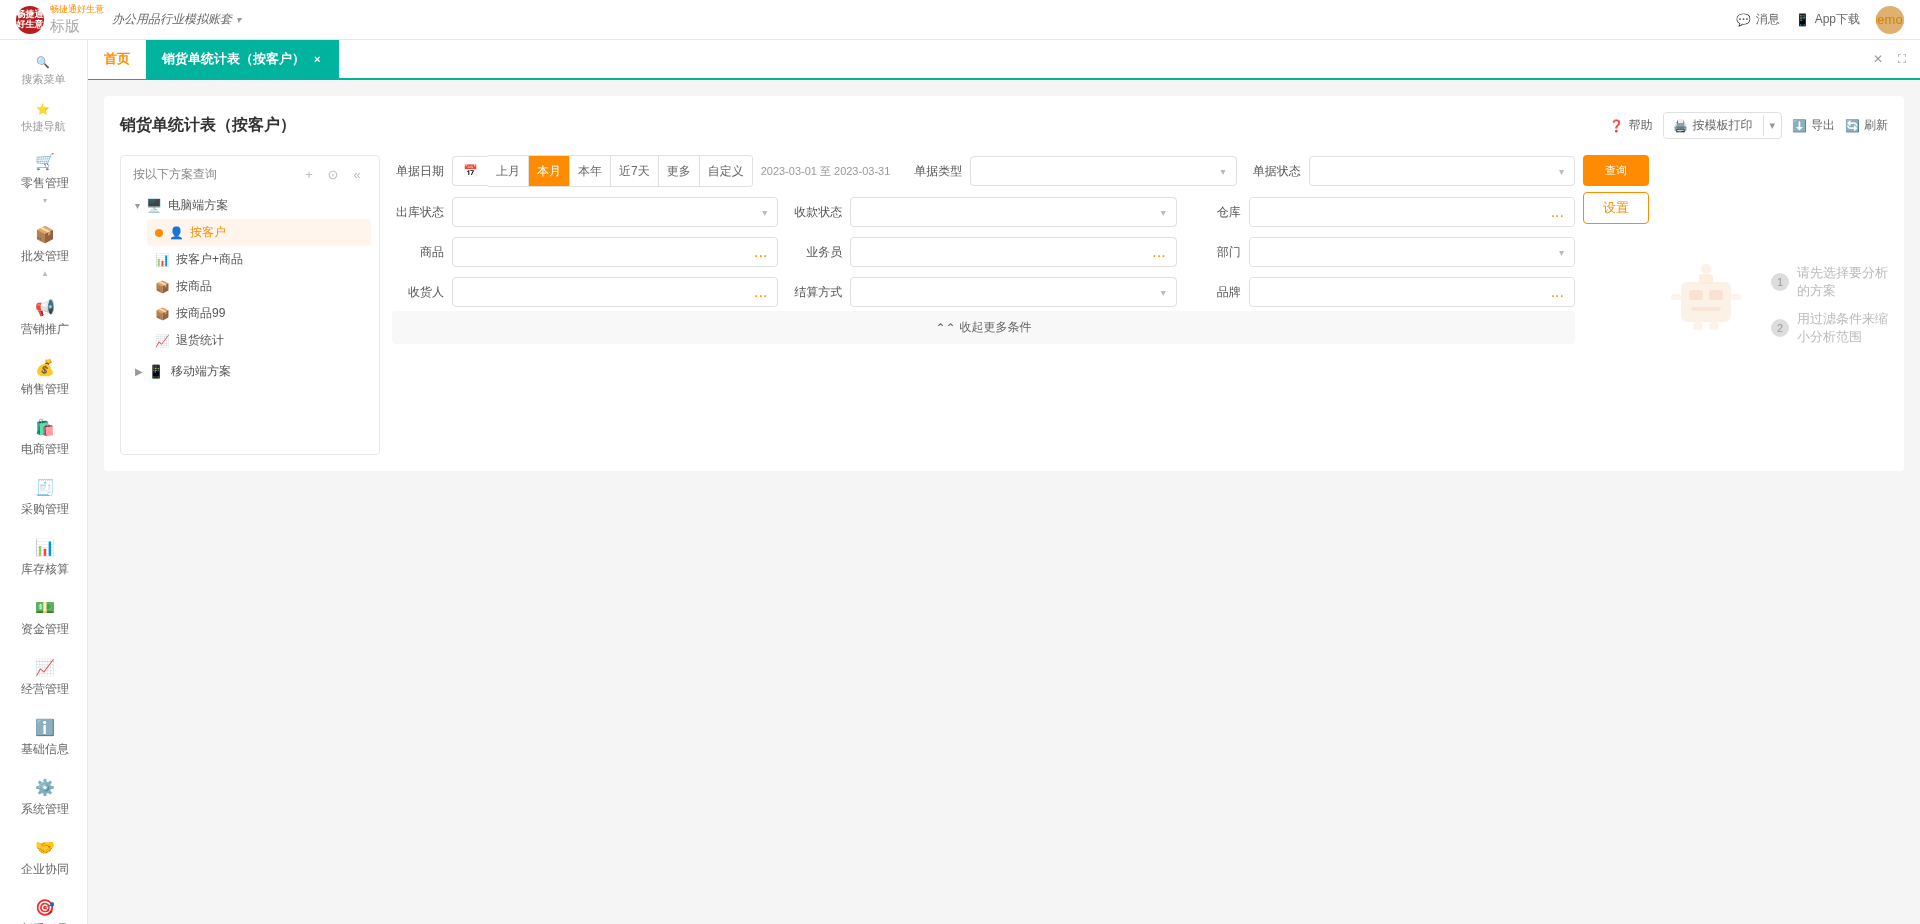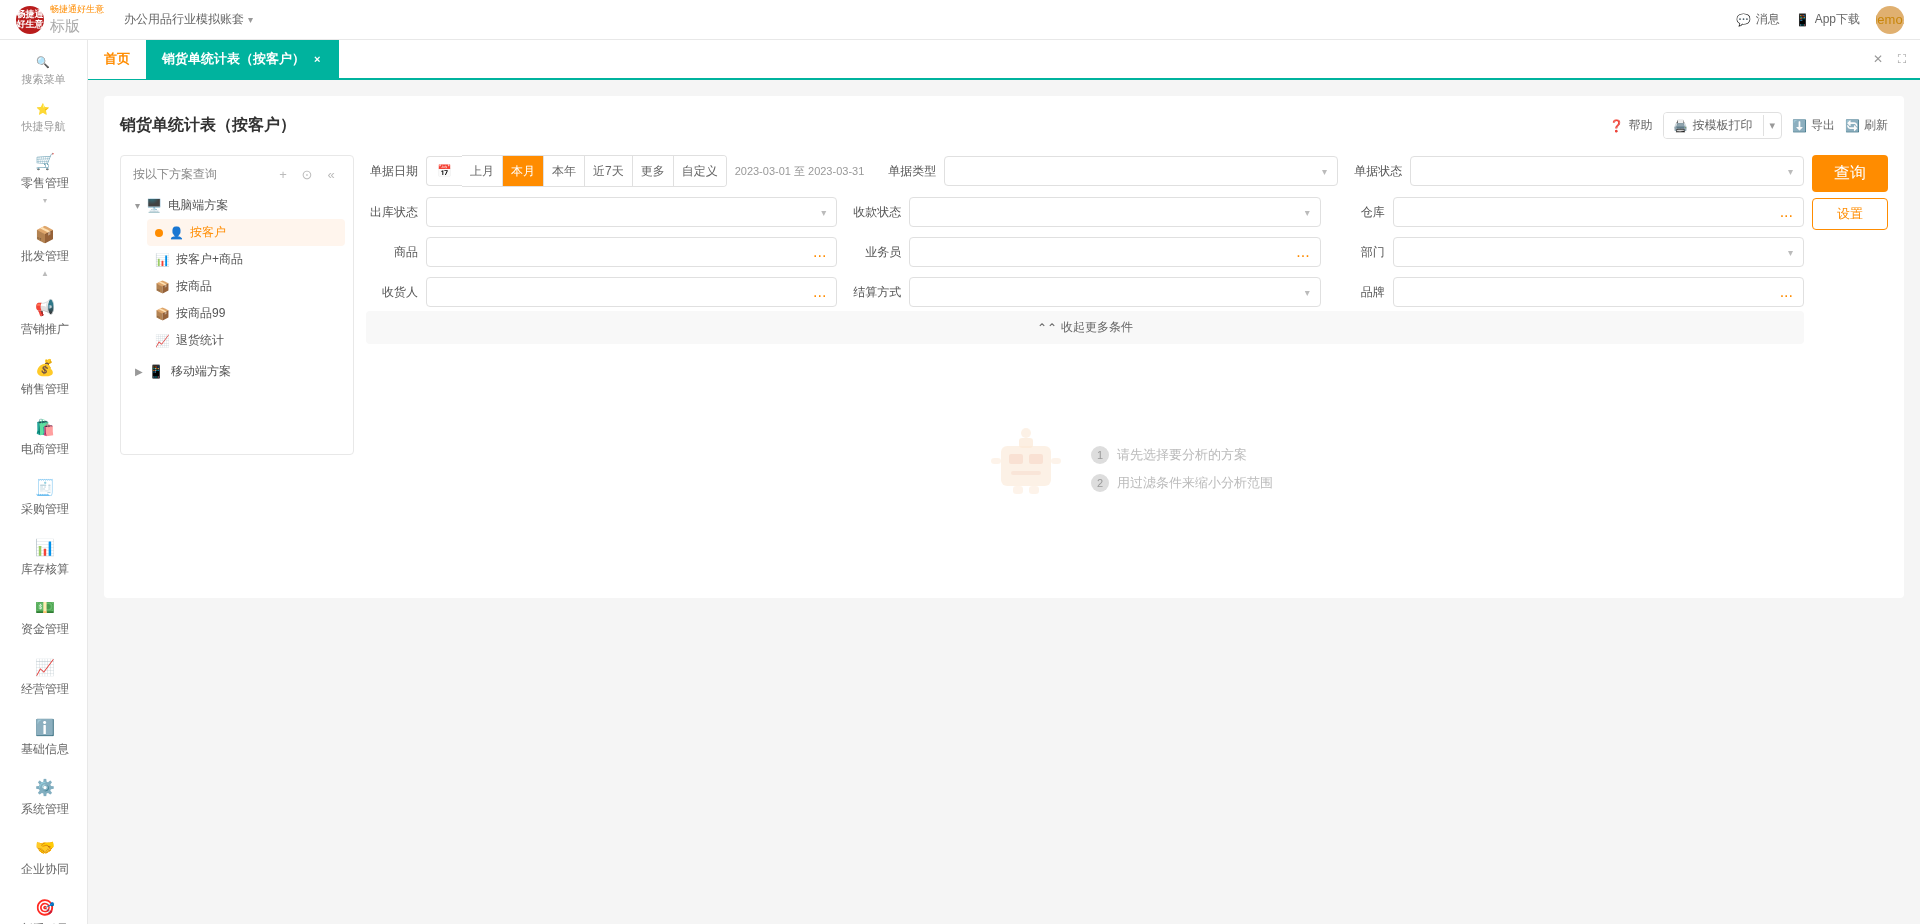--- a/index.html
+++ b/index.html
@@ -4,21 +4,21 @@
   <style>
     * { box-sizing: border-box; margin: 0; padding: 0; }
     body { font-family: 'Microsoft YaHei', Arial, sans-serif; font-size: 13px; background: #f5f5f5; color: #333; height: 924px; overflow: hidden; }
 
     
     .app-container { display: flex; flex-direction: column; height: 924px; }
     .top-bar { display: flex; align-items: center; background: #fff; height: 40px; padding: 0 16px; border-bottom: 1px solid #e8e8e8; justify-content: space-between; flex-shrink: 0; }
     .top-bar-left { display: flex; align-items: center; gap: 8px; }
     .logo-area { display: flex; align-items: center; gap: 6px; }
     .logo-circle { width: 28px; height: 28px; background: #b91c1c; border-radius: 50%; display: flex; align-items: center; justify-content: center; color: #fff; font-size: 10px; font-weight: bold; }
-    .top-bar-title { font-size: 12px; color: #666; margin-left: 12px; display: flex; align-items: center; gap: 4px; cursor: pointer; }
+    .top-bar-title { font-size: 12px; color: #666; margin-left: 0; display: flex; align-items: center; gap: 4px; cursor: pointer; font-style: italic; }
     .top-bar-title .arrow { color: #999; font-size: 10px; }
     .top-bar-right { display: flex; align-items: center; gap: 16px; }
     .top-bar-icon-btn { display: flex; align-items: center; gap: 4px; font-size: 12px; color: #666; cursor: pointer; }
     .avatar { width: 28px; height: 28px; border-radius: 50%; background: #e0b070; display: flex; align-items: center; justify-content: center; color: #fff; font-size: 11px; overflow: hidden; }
 
     
     .full-layout { display: flex; height: 100%; }
     .nav-sidebar { width: 88px; background: #fff; border-right: 1px solid #e8e8e8; display: flex; flex-direction: column; align-items: center; padding-top: 8px; overflow-y: auto; }
     .nav-item { display: flex; flex-direction: column; align-items: center; padding: 10px 8px; cursor: pointer; color: #666; font-size: 12px; gap: 4px; width: 100%; text-align: center; transition: all 0.2s; border-left: 3px solid transparent; }
     .nav-item .nav-icon { font-size: 16px; }
@@ -68,25 +68,25 @@
 
     .scheme-tree-parent { display: flex; align-items: center; gap: 6px; padding: 5px 6px; cursor: pointer; font-size: 12px; color: #555; border-radius: 4px; }
     .scheme-tree-parent .t-arrow { font-size: 10px; color: #999; }
     .scheme-tree-parent .t-icon { font-size: 13px; }
     .scheme-children { padding-left: 18px; }
     .scheme-child { display: flex; align-items: center; gap: 6px; padding: 5px 8px; cursor: pointer; font-size: 12px; color: #555; border-radius: 4px; }
     .scheme-child.active { background: #fff5ed; color: #ff8c00; }
     .scheme-child .c-icon { font-size: 12px; }
     .scheme-child-active-dot { width: 8px; height: 8px; border-radius: 50%; background: #ff8c00; flex-shrink: 0; }
 
-    .right-main { flex: 1; display: flex; flex-direction: column; gap: 12px; }
+    .right-main { flex: 1; display: flex; flex-direction: row; gap: 12px; }
     .query-area { display: flex; gap: 8px; align-items: flex-start; }
     .query-form { flex: 1; }
     .query-actions { display: flex; flex-direction: column; gap: 6px; }
-    .btn-query { background: #ff8c00; color: #fff; border: none; border-radius: 4px; padding: 8px 22px; font-size: 16px; cursor: pointer; }
+    .btn-query { background: #ff8c00; color: #fff; border: none; border-radius: 4px; padding: 8px 22px; font-size: 11px; cursor: pointer; }
     .btn-set { background: #fff; color: #ff8c00; border: 1px solid #ff8c00; border-radius: 4px; padding: 6px 18px; font-size: 13px; cursor: pointer; }
 
     .empty-box { display: flex; align-items: center; justify-content: center; padding: 60px 0; gap: 20px; }
     .empty-robot { font-size: 72px; opacity: 0.35; }
     .empty-hints { display: flex; flex-direction: column; gap: 10px; }
     .empty-hint { display: flex; align-items: center; gap: 8px; font-size: 13px; color: #bbb; }
     .hint-circle { width: 18px; height: 18px; border-radius: 50%; background: #ddd; color: #999; font-size: 11px; display: flex; align-items: center; justify-content: center; flex-shrink: 0; }
   </style>
 </head>
 <body>
@@ -229,21 +229,21 @@
               </div>
               <div class="head-action">
                 <span>🔄</span>
                 <span>刷新</span>
               </div>
             </div>
           </div>
 
           <div style="display:flex;gap:12px;">
 
-            <div class="scheme-panel" style="width:234px;flex-shrink:0;">
+            <div class="scheme-panel" style="width:260px;flex-shrink:0;">
               <div class="scheme-header">
                 <span class="scheme-title">按以下方案查询</span>
                 <div class="scheme-icons">
                   <div class="s-icon">+</div>
                   <div class="s-icon">⊙</div>
                   <div class="s-icon">«</div>
                 </div>
               </div>
 
               <div class="scheme-tree-parent">

